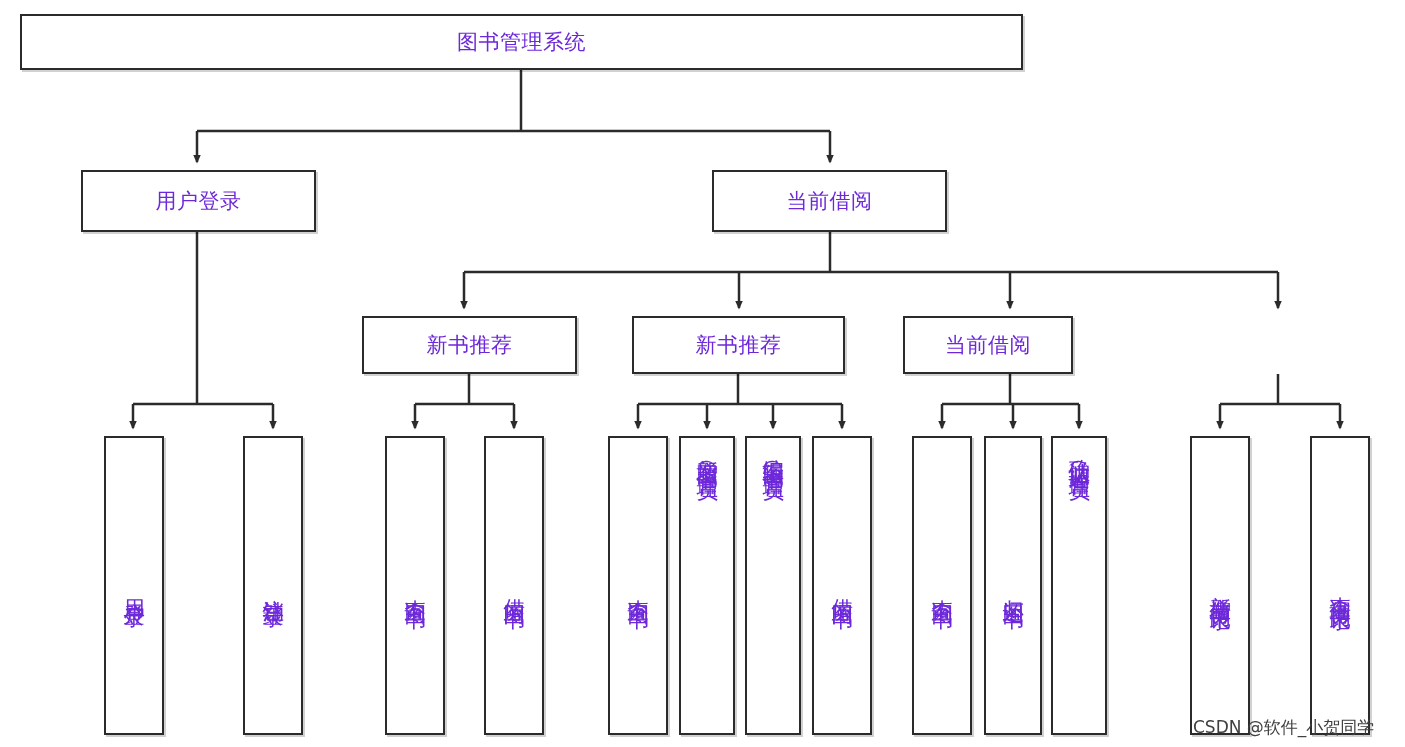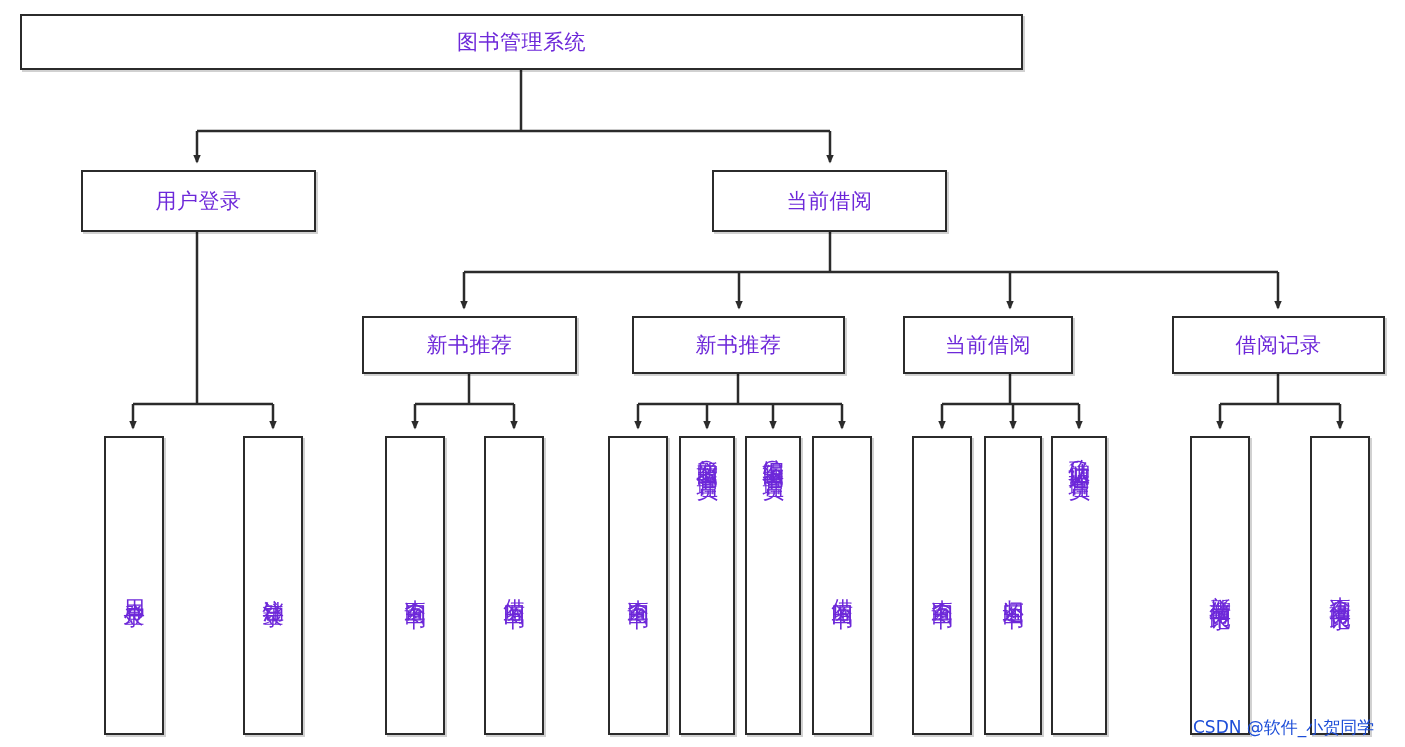--- a/index.html
+++ b/index.html
@@ -58,21 +58,21 @@
   }
   .node.vert.center .label {
     margin-top: auto;
     margin-bottom: auto;
   }
   #watermark {
     position: absolute;
     left: 1193px;
     top: 716px;
     font-size: 17px;
-    color: #1d4ed8;
+    color: #404040;
     white-space: nowrap;
     font-family: "DejaVu Sans", "Liberation Sans", sans-serif;
   }
 </style>
 </head>
 <body>
 
 <div id="canvas">
 
   <svg class="edges" viewBox="0 0 1405 747" xmlns="http://www.w3.org/2000/svg">
@@ -141,23 +141,20 @@
 
   <div class="node horiz" style="left:362px;top:316px;width:215px;height:58px;">
     <span class="label">新书推荐</span>
   </div>
   <div class="node horiz" style="left:632px;top:316px;width:213px;height:58px;">
     <span class="label">新书推荐</span>
   </div>
   <div class="node horiz" style="left:903px;top:316px;width:170px;height:58px;">
     <span class="label">当前借阅</span>
   </div>
-  <div class="node horiz" style="left:1172px;top:316px;width:213px;height:58px;">
-    <span class="label">借阅记录</span>
-  </div>
 
   <div class="node vert center" style="left:104px;top:436px;width:60px;height:299px;">
     <span class="label">用户登录</span>
   </div>
   <div class="node vert center" style="left:243px;top:436px;width:60px;height:299px;">
     <span class="label">注销登录</span>
   </div>
   <div class="node vert center" style="left:385px;top:436px;width:60px;height:299px;">
     <span class="label">查询图书</span>
   </div>

